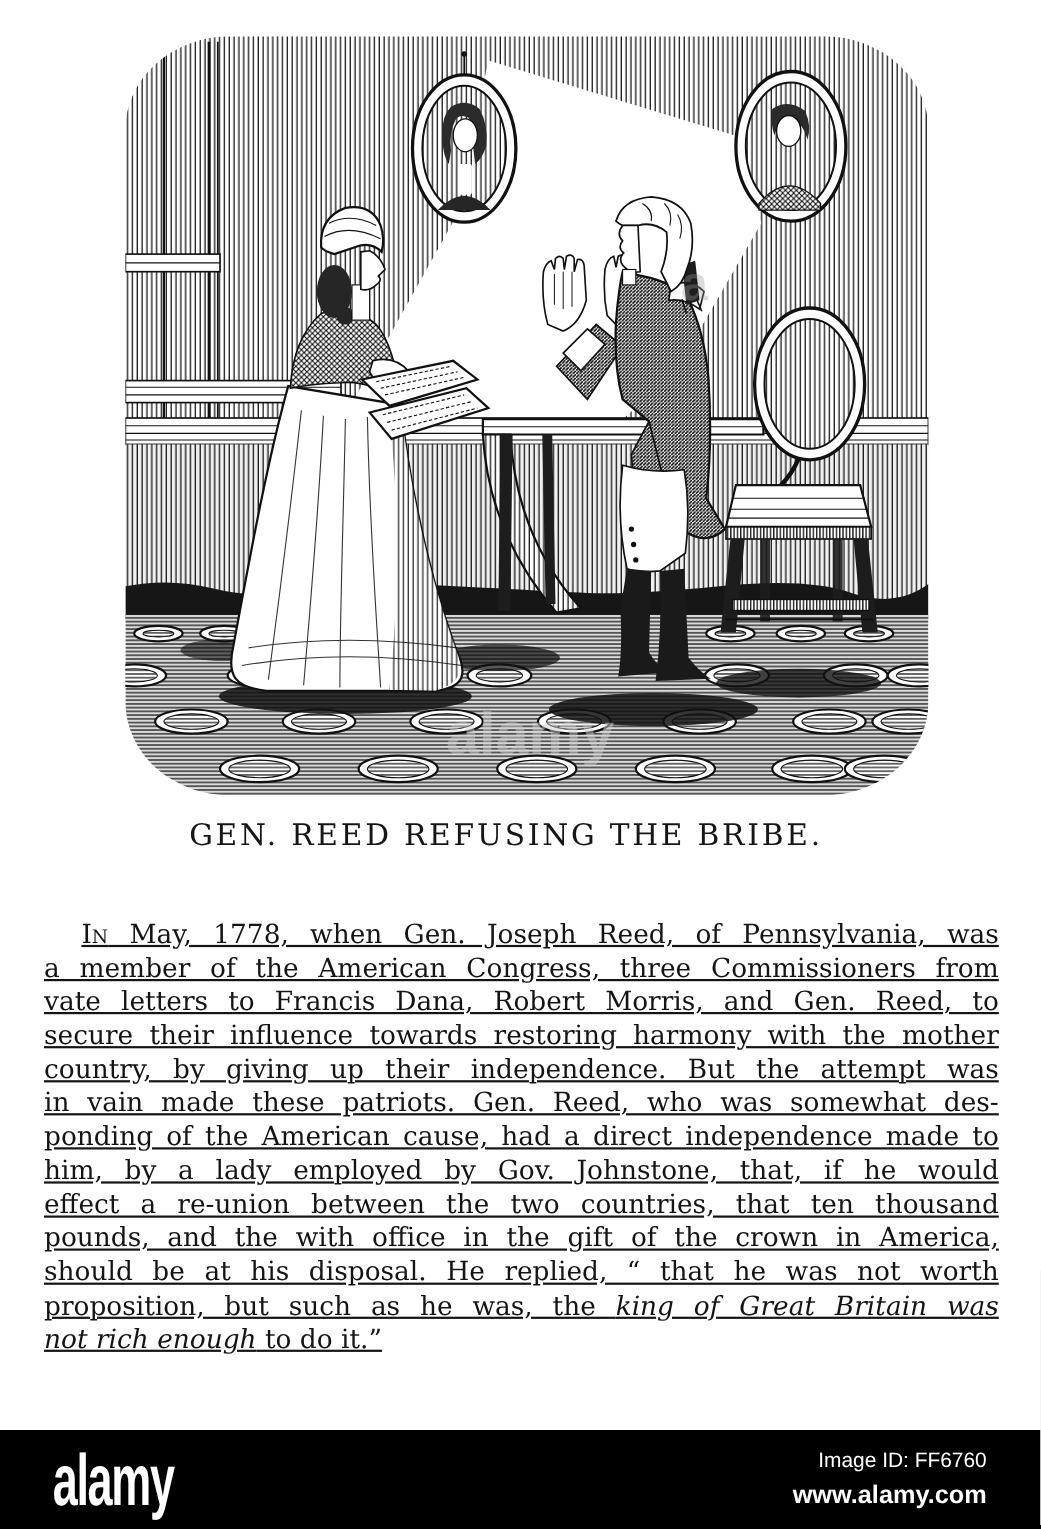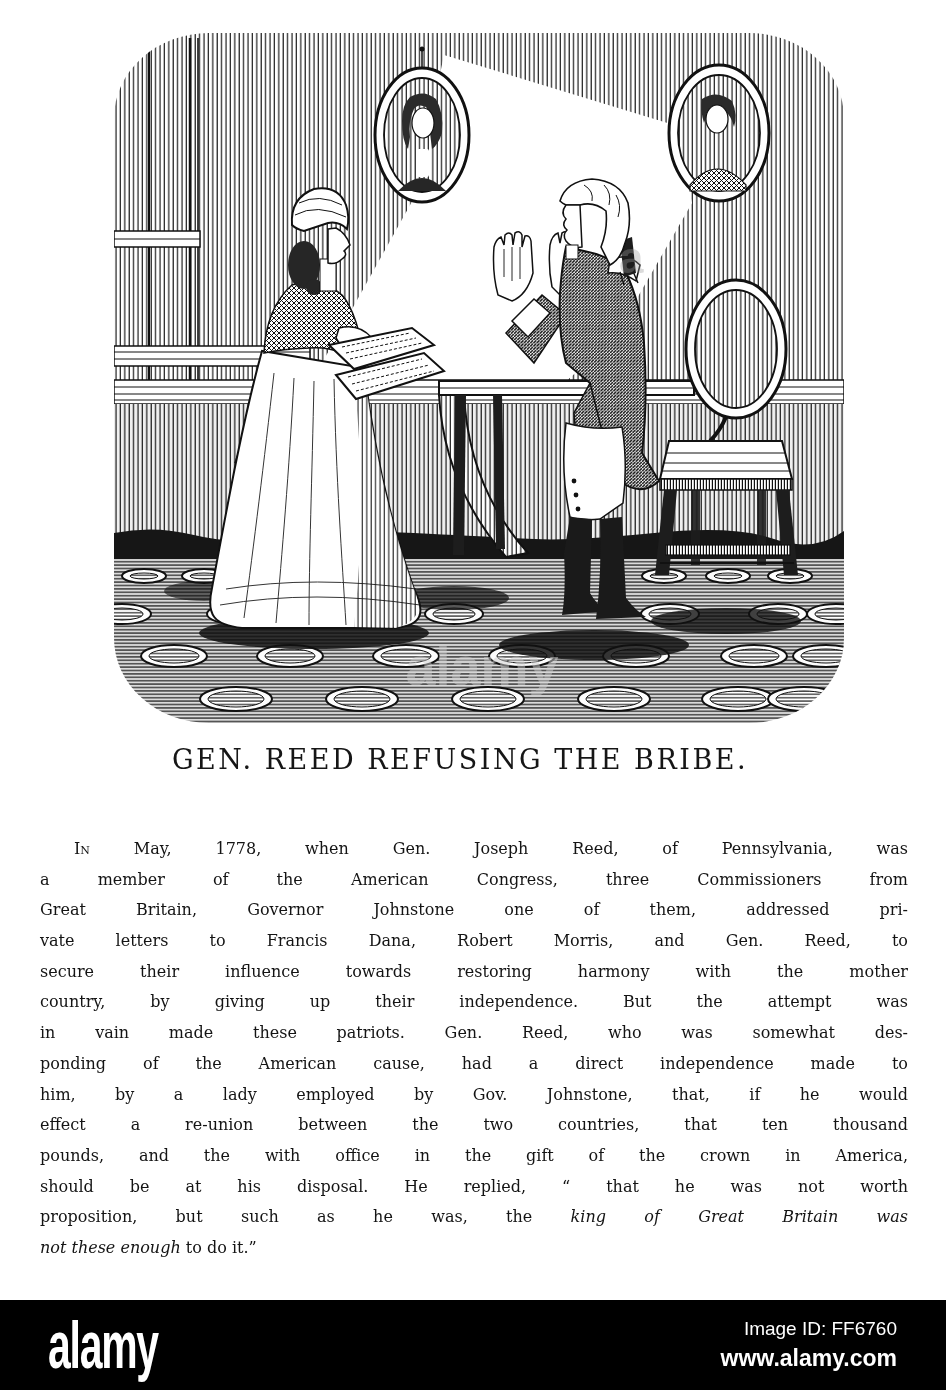--- a/index.html
+++ b/index.html
@@ -4,21 +4,21 @@
 <style>
   html,body{margin:0;padding:0;background:#e9e9e9;}
   #page{position:relative;width:946px;height:1390px;background:#ffffff;overflow:hidden;
         font-family:"DejaVu Serif",serif;color:#1a1a1a;}
   
   #plate{position:absolute;left:114px;top:33px;width:730px;height:690px;}
   
   #caption{position:absolute;left:0;top:744px;width:920px;text-align:center;
            font-size:27px;letter-spacing:2.5px;font-weight:400;color:#161616;}
   
-  #article{position:absolute;left:40px;top:834px;width:868px;font-size:16px;line-height:30.7px;color:#141414;}
+  #article{position:absolute;left:40px;top:834px;width:868px;font-size:24px;line-height:30.7px;color:#141414;text-decoration:underline;}
   #article .line{text-align:justify;text-align-last:justify;height:30.7px;overflow:visible;}
   #article .line.indent{text-indent:34px;}
   #article .line.last{text-align-last:left;}
   #article em{font-style:italic;}
   #article .sc{font-variant:small-caps;}
   
   #bar{position:absolute;left:0;top:1300px;width:946px;height:90px;background:#000;}
   #logo{position:absolute;left:48px;top:1305px;height:80px;line-height:80px;
         font-family:"Liberation Sans",sans-serif;font-weight:bold;font-size:66px;color:#fff;
         transform:scaleX(0.62);transform-origin:left center;letter-spacing:-2px;}
@@ -251,32 +251,31 @@
       <text x="368" y="652" text-anchor="middle" font-family="Liberation Sans, sans-serif" font-weight="bold" font-size="54" fill="#cfcfcf" opacity="0.5">alamy</text>
       <text x="505" y="240" font-family="Liberation Sans, sans-serif" font-weight="bold" font-size="44" fill="#9a9a9a" opacity="0.35">a</text>
     </g>
   </svg>
 
   <div id="caption">GEN. REED REFUSING THE BRIBE.</div>
 
   <div id="article">
       <div class="line indent"><span class="sc">In</span><span> May, 1778, when Gen. Joseph Reed, of Pennsylvania, was</span></div>
       <div class="line"><span>a member of the American Congress, three Commissioners from</span></div>
-      <div class="line"><span>Great Britain, Governor Johnstone one of them, addressed pri-</span></div>
       <div class="line"><span>vate letters to Francis Dana, Robert Morris, and Gen. Reed, to</span></div>
       <div class="line"><span>secure their influence towards restoring harmony with the mother</span></div>
       <div class="line"><span>country, by giving up their independence. But the attempt was</span></div>
       <div class="line"><span>in vain made these patriots. Gen. Reed, who was somewhat des-</span></div>
       <div class="line"><span>ponding of the American cause, had a direct independence made to</span></div>
       <div class="line"><span>him, by a lady employed by Gov. Johnstone, that, if he would</span></div>
       <div class="line"><span>effect a re-union between the two countries, that ten thousand</span></div>
       <div class="line"><span>pounds, and the with office in the gift of the crown in America,</span></div>
       <div class="line"><span>should be at his disposal. He replied, “ that he was not worth</span></div>
       <div class="line"><span>proposition, but such as he was, the </span><em>king of Great Britain was</em></div>
-      <div class="line last"><em>not these enough</em><span> to do it.”</span></div>
+      <div class="line last"><em>not rich enough</em><span> to do it.”</span></div>
     </div>
 
   <div id="bar"></div>
   <div id="logo">alamy</div>
   <div id="bar-right">
     <div id="image-id">Image ID: FF6760</div>
     <div id="site">www.alamy.com</div>
   </div>
 
 </div>

